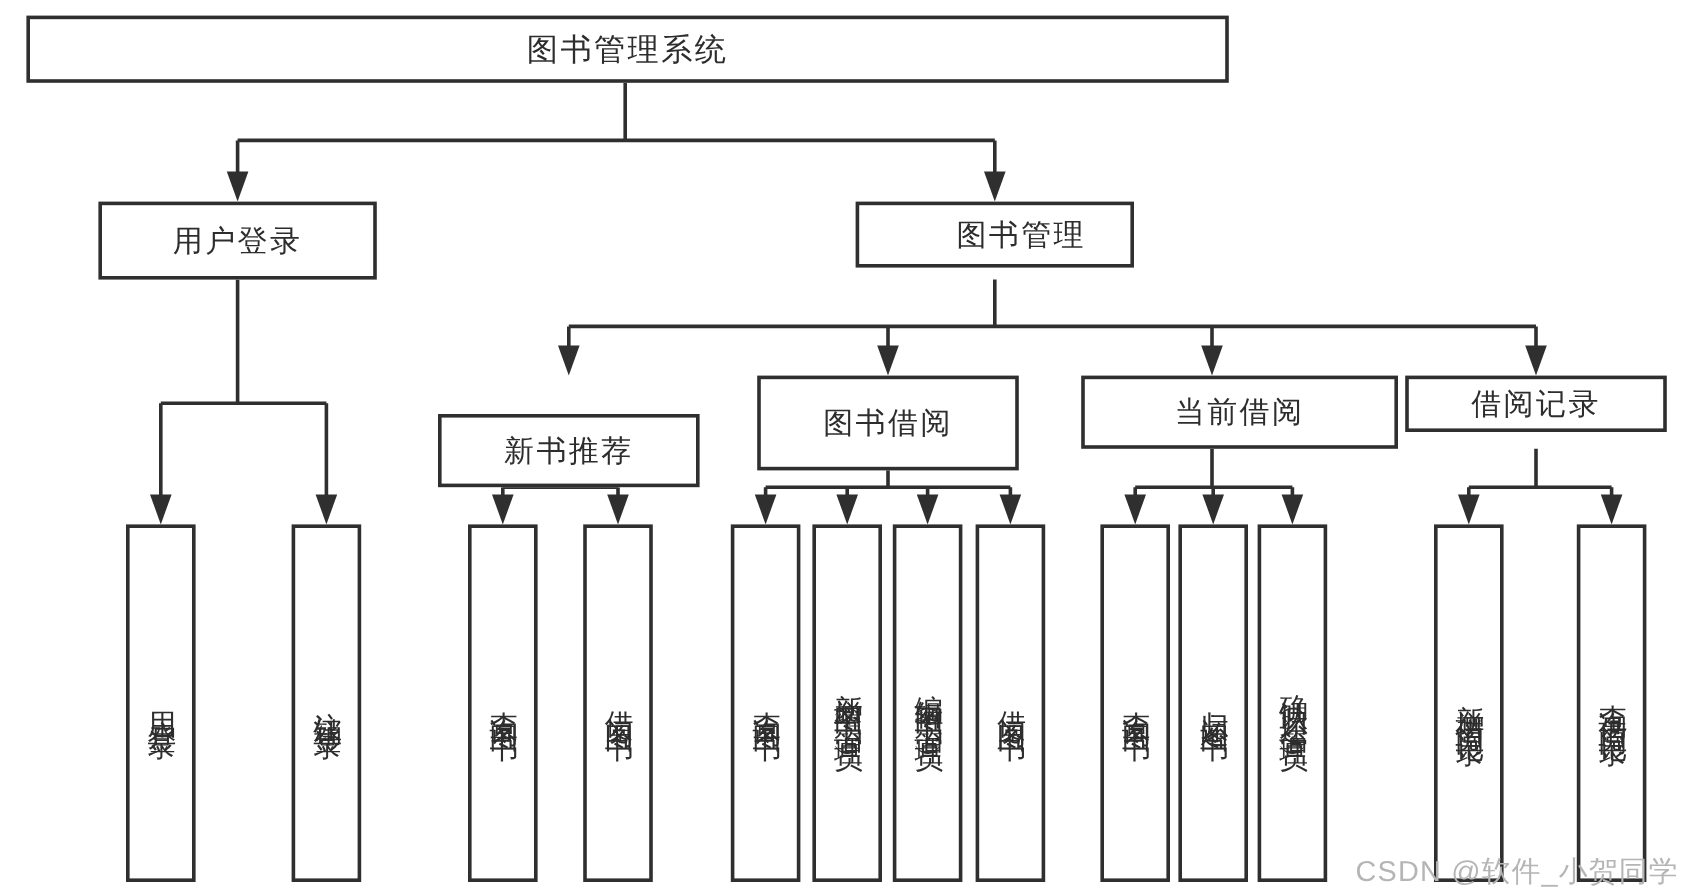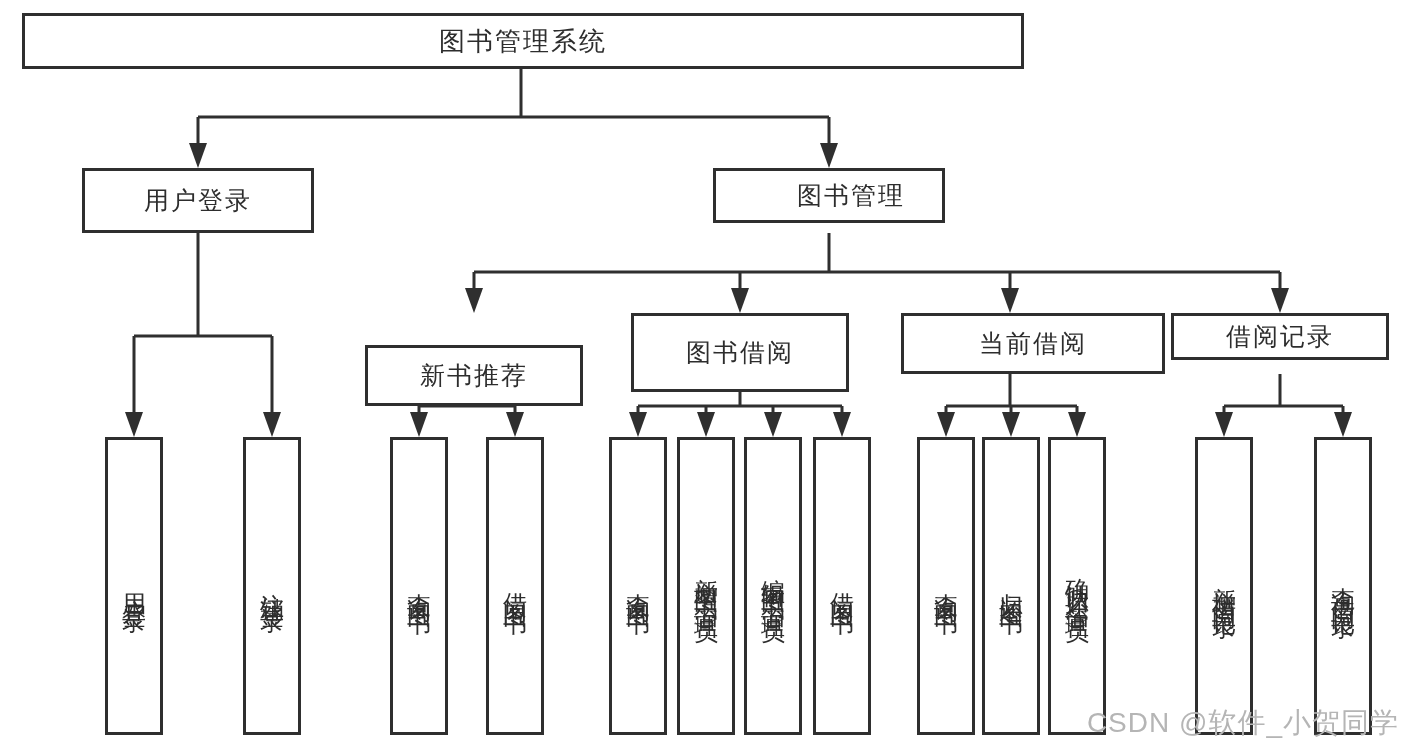--- a/index.html
+++ b/index.html
@@ -35,21 +35,21 @@
     text-orientation: mixed;
     font-size: 24px;
     line-height: 1;
     letter-spacing: 6px;
     white-space: nowrap;
   }
   .watermark {
     position: absolute;
     right: 6px;
     bottom: 5px;
-    font-size: 28px;
+    font-size: 24px;
     letter-spacing: 1px;
     color: #b5b5b5;
     z-index: 5;
     white-space: nowrap;
   }
   .conn { stroke: #2f2f2f; stroke-width: 3; fill: none; }
   .arrow { fill: #2f2f2f; stroke: none; }
 </style>
 </head>
 <body>

